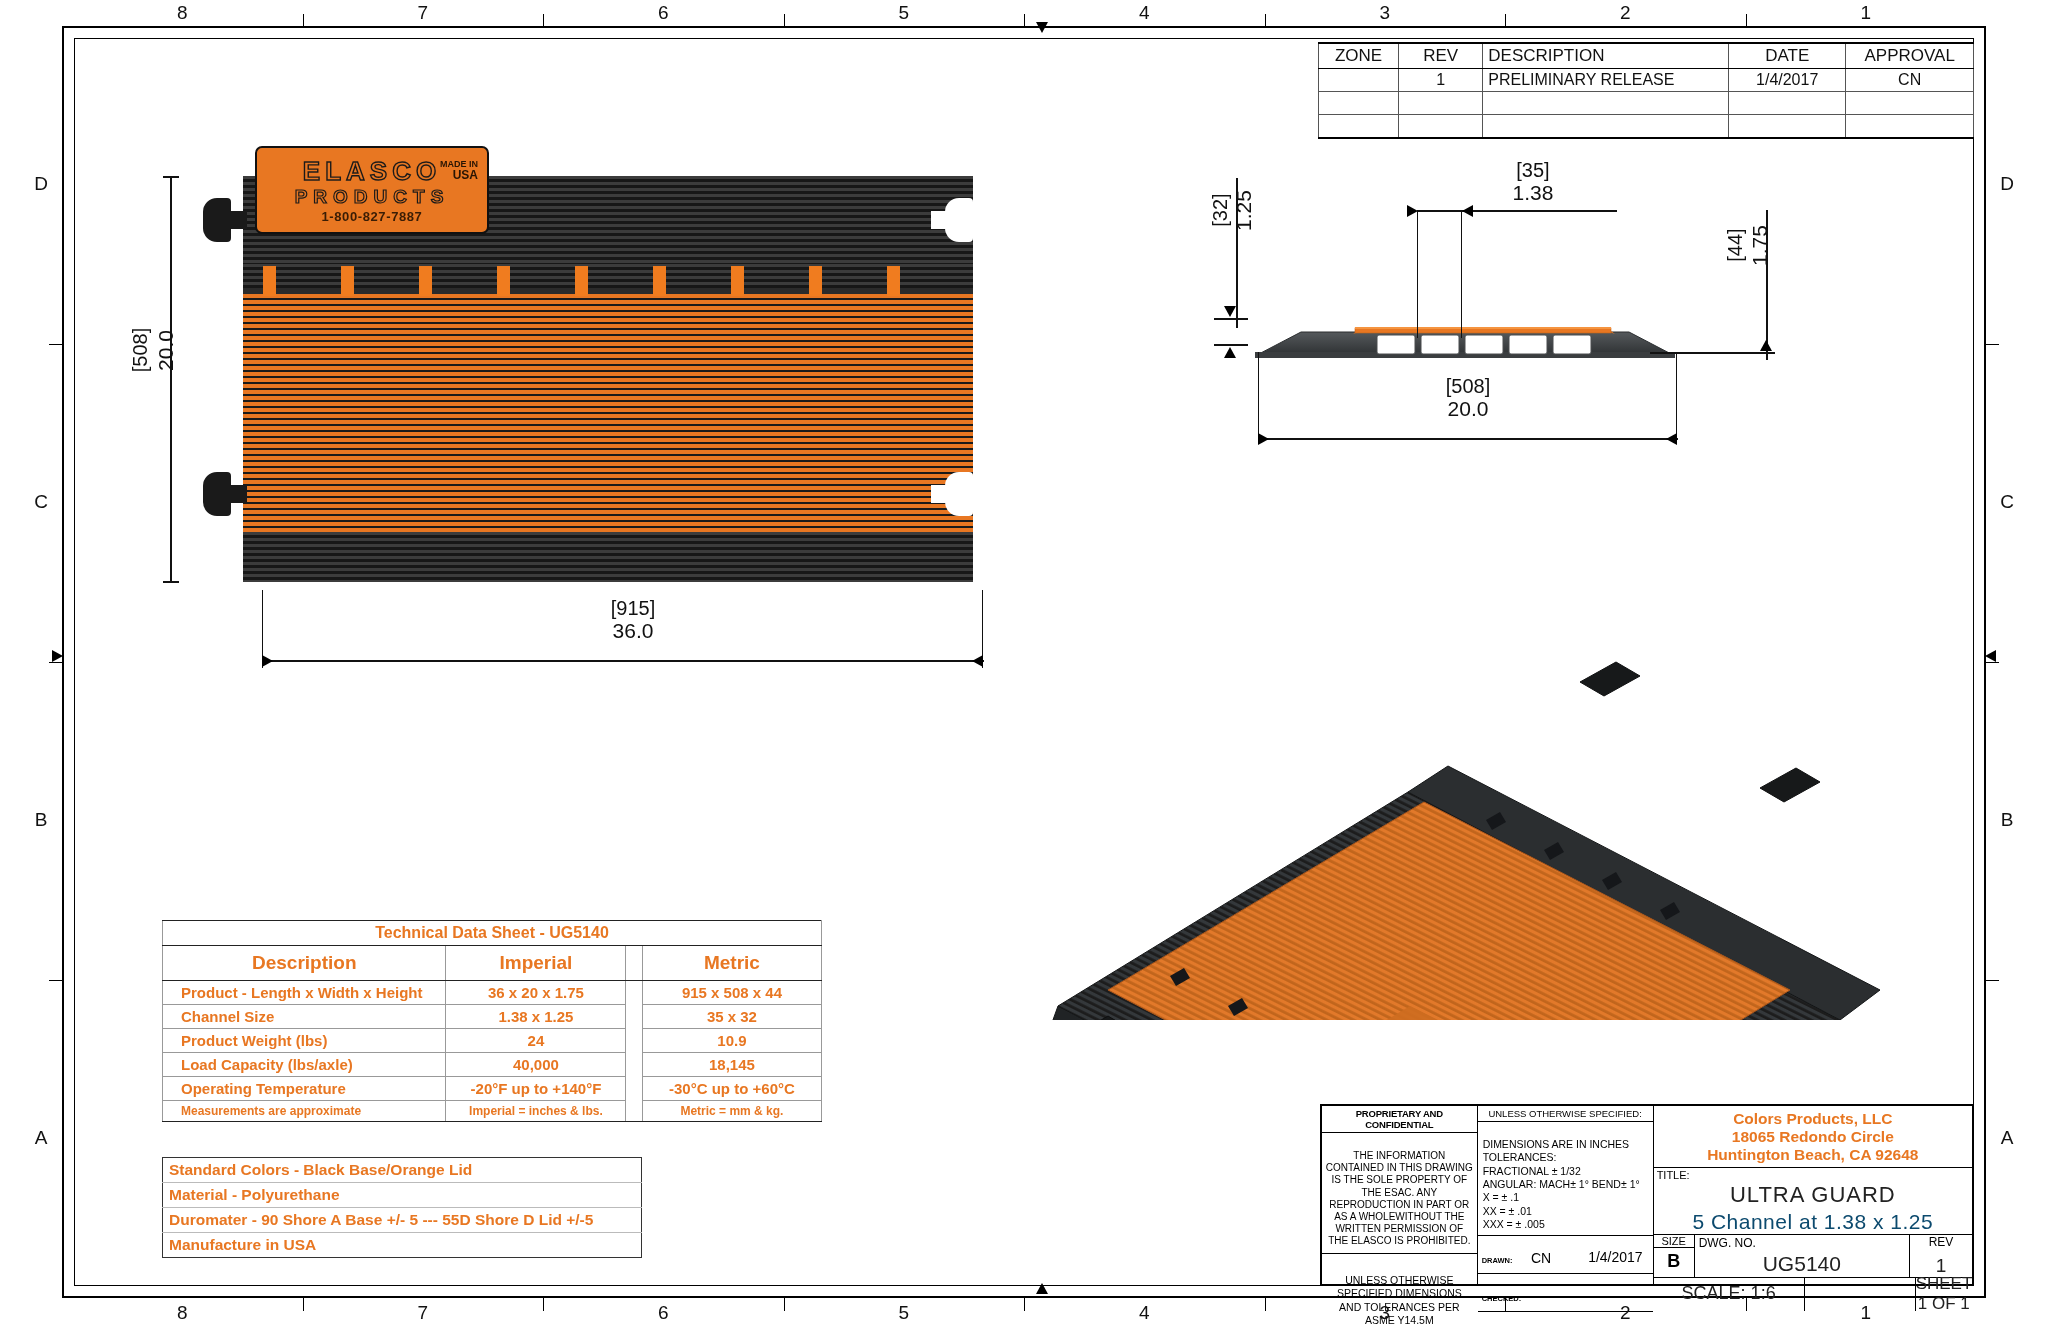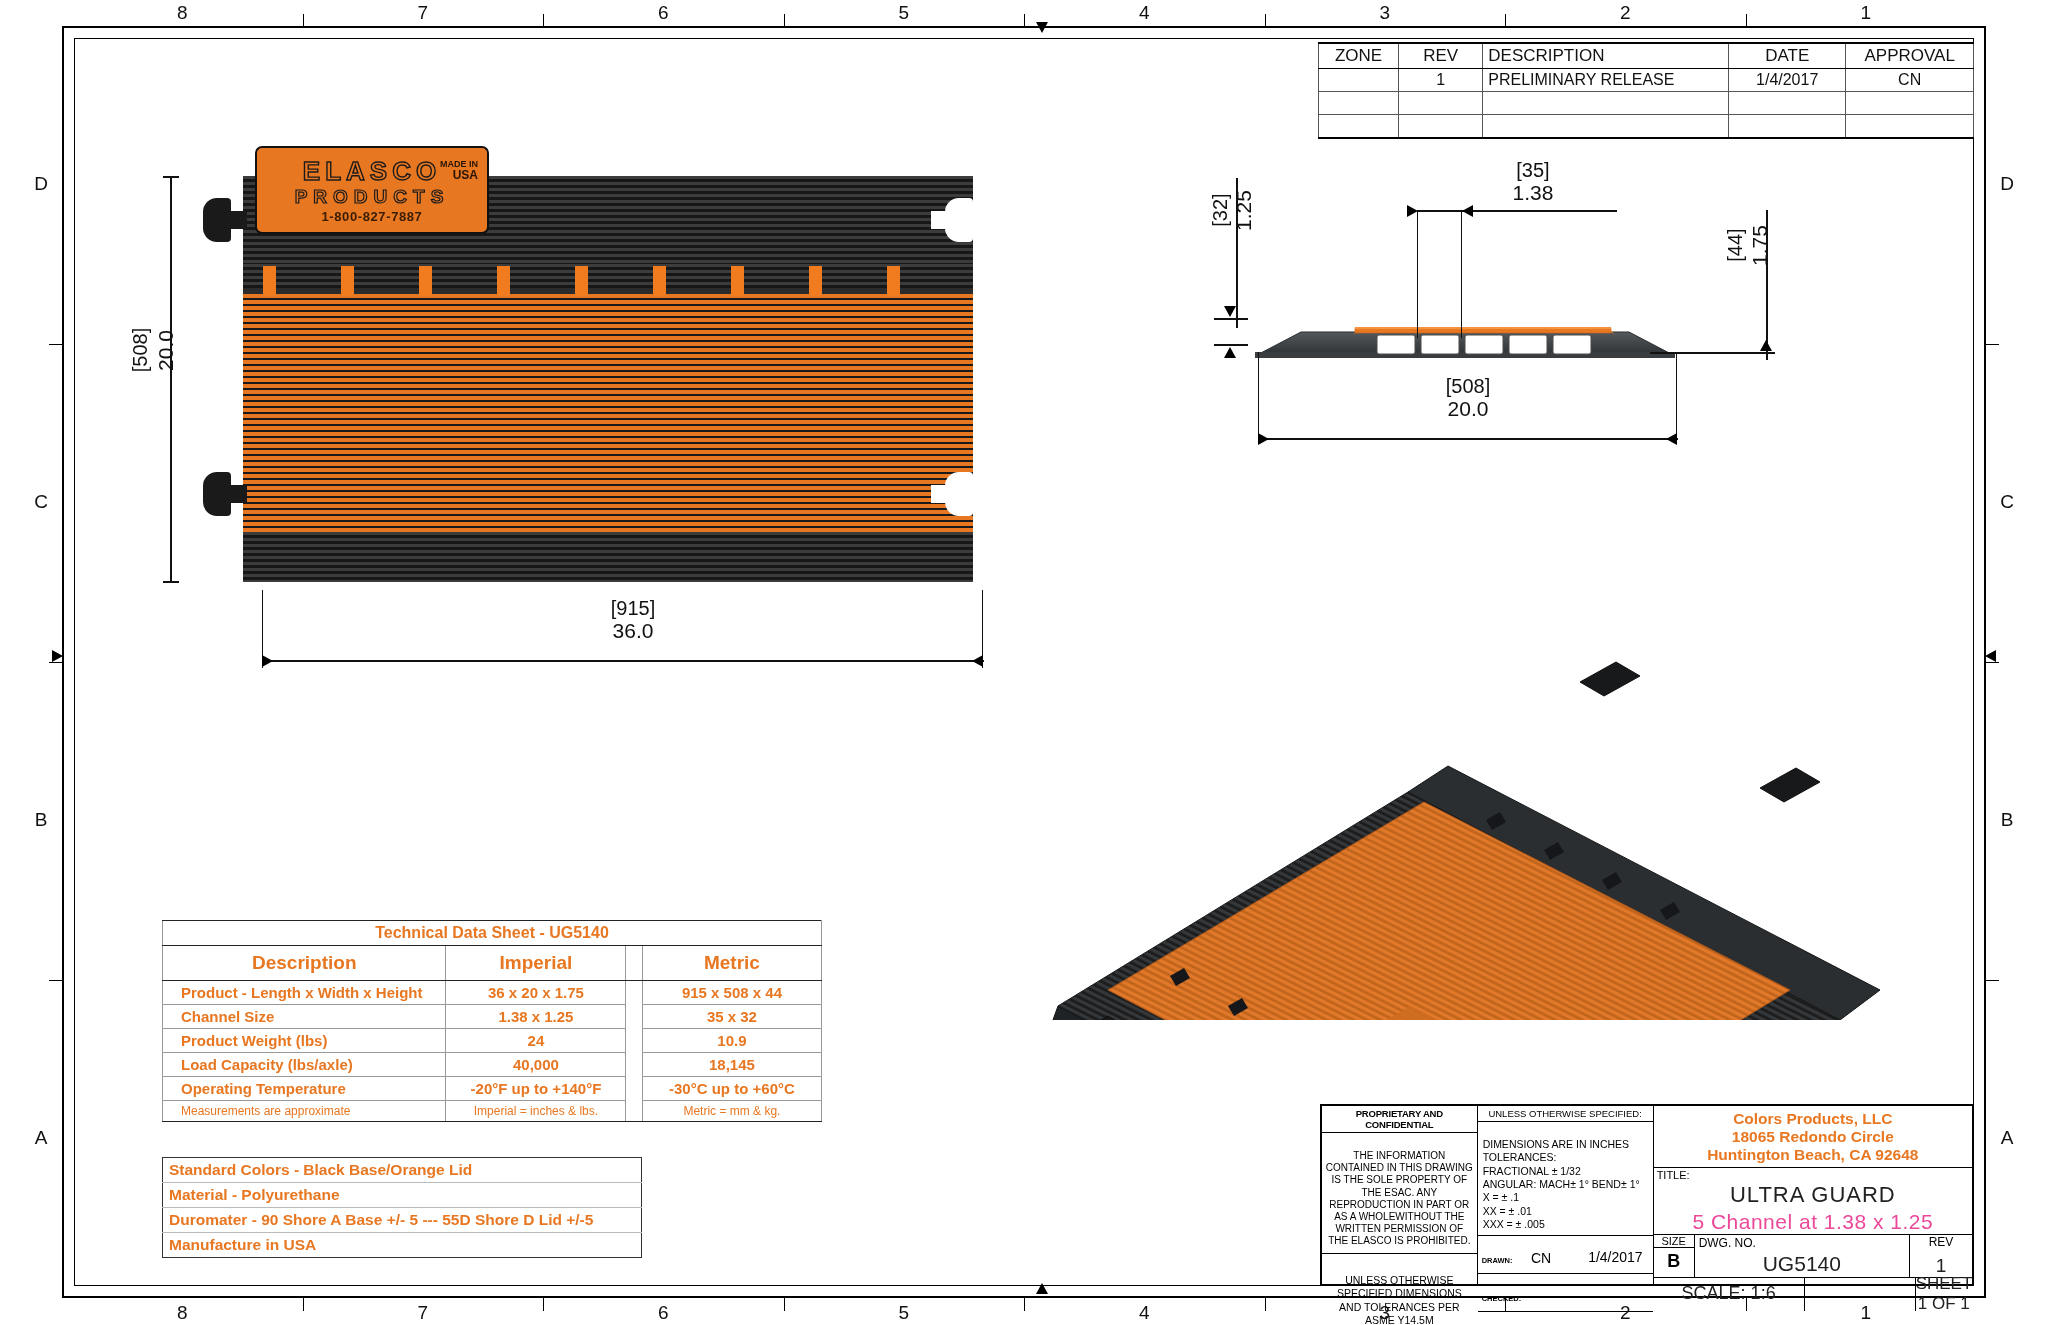--- a/index.html
+++ b/index.html
@@ -40,21 +40,21 @@
   
   #tds{position:absolute;left:162px;top:920px;width:660px;
        border-collapse:collapse;font-size:15px;}
   #tds td{border:1px solid #999;padding:3px 18px;color:#E87722;font-weight:bold;}
   #tds tr.title td{border-top:1.8px solid #222;border-bottom:1.8px solid #222;
        text-align:center;font-size:16px;}
   #tds tr.hdr td{text-align:center;font-size:19px;border-bottom:1.8px solid #222;
        border-top:1.8px solid #222;padding:6px 4px;}
   #tds td.val{text-align:center;}
   #tds td.gap{border-top:none;border-bottom:none;width:10px;padding:0;}
-  #tds tr.foot td{font-size:12px;font-weight:normal;border-bottom:1.8px solid #222;}
+  #tds tr.foot td{font-size:12px;font-weight:bold;border-bottom:1.8px solid #222;}
   #tds td.desc{width:300px;}
   #tds td.imp{width:175px;}
   #tds td.met{width:175px;}
 
   
   #notes{position:absolute;left:162px;top:1157px;width:480px;
          border-collapse:collapse;font-size:15.5px;}
   #notes td{border-bottom:1px solid #bbb;padding:3px 6px;color:#E87722;font-weight:bold;}
   #notes tr:first-child td{border-top:1.6px solid #333;}
   #notes tr:last-child td{border-bottom:1.6px solid #333;}
@@ -81,21 +81,21 @@
   .sig-val{font-size:14px;display:inline-block;padding-left:14px;}
   .sig-date{font-size:14px;float:right;padding-right:6px;}
   .sig-sm{font-size:11px;padding-left:10px;}
 
   .col-main{flex:1;display:flex;flex-direction:column;}
   .addr{text-align:center;color:#E87722;font-weight:bold;font-size:15.5px;
         line-height:1.16;padding:4px 2px 3px;border-bottom:1.2px solid #000;}
   .titlebox{flex:1;border-bottom:1.2px solid #000;position:relative;padding-top:1px;}
   .title-lab{position:absolute;left:3px;top:1px;font-size:11px;}
   .title-t1{text-align:center;font-size:22px;letter-spacing:1px;color:#222;margin-top:13px;}
-  .title-t2{text-align:center;font-size:21px;letter-spacing:.5px;color:#ec4899;margin-top:2px;}
+  .title-t2{text-align:center;font-size:21px;letter-spacing:.5px;color:#0c4a6e;margin-top:2px;}
   .dwgrow{display:flex;border-bottom:1.2px solid #000;height:50px;}
   .cell-size{width:40px;border-right:1.2px solid #000;text-align:center;}
   .cell-size .l{font-size:11px;border-bottom:1px solid #000;}
   .cell-size .v{font-size:18px;font-weight:bold;margin-top:3px;}
   .cell-dwg{flex:1;border-right:1.2px solid #000;position:relative;}
   .cell-dwg .l{font-size:12px;position:absolute;left:4px;top:1px;}
   .cell-dwg .v{text-align:center;font-size:21px;color:#222;margin-top:17px;}
   .cell-rev{width:62px;text-align:center;}
   .cell-rev .l{font-size:12px;}
   .cell-rev .v{font-size:19px;color:#222;margin-top:6px;}

